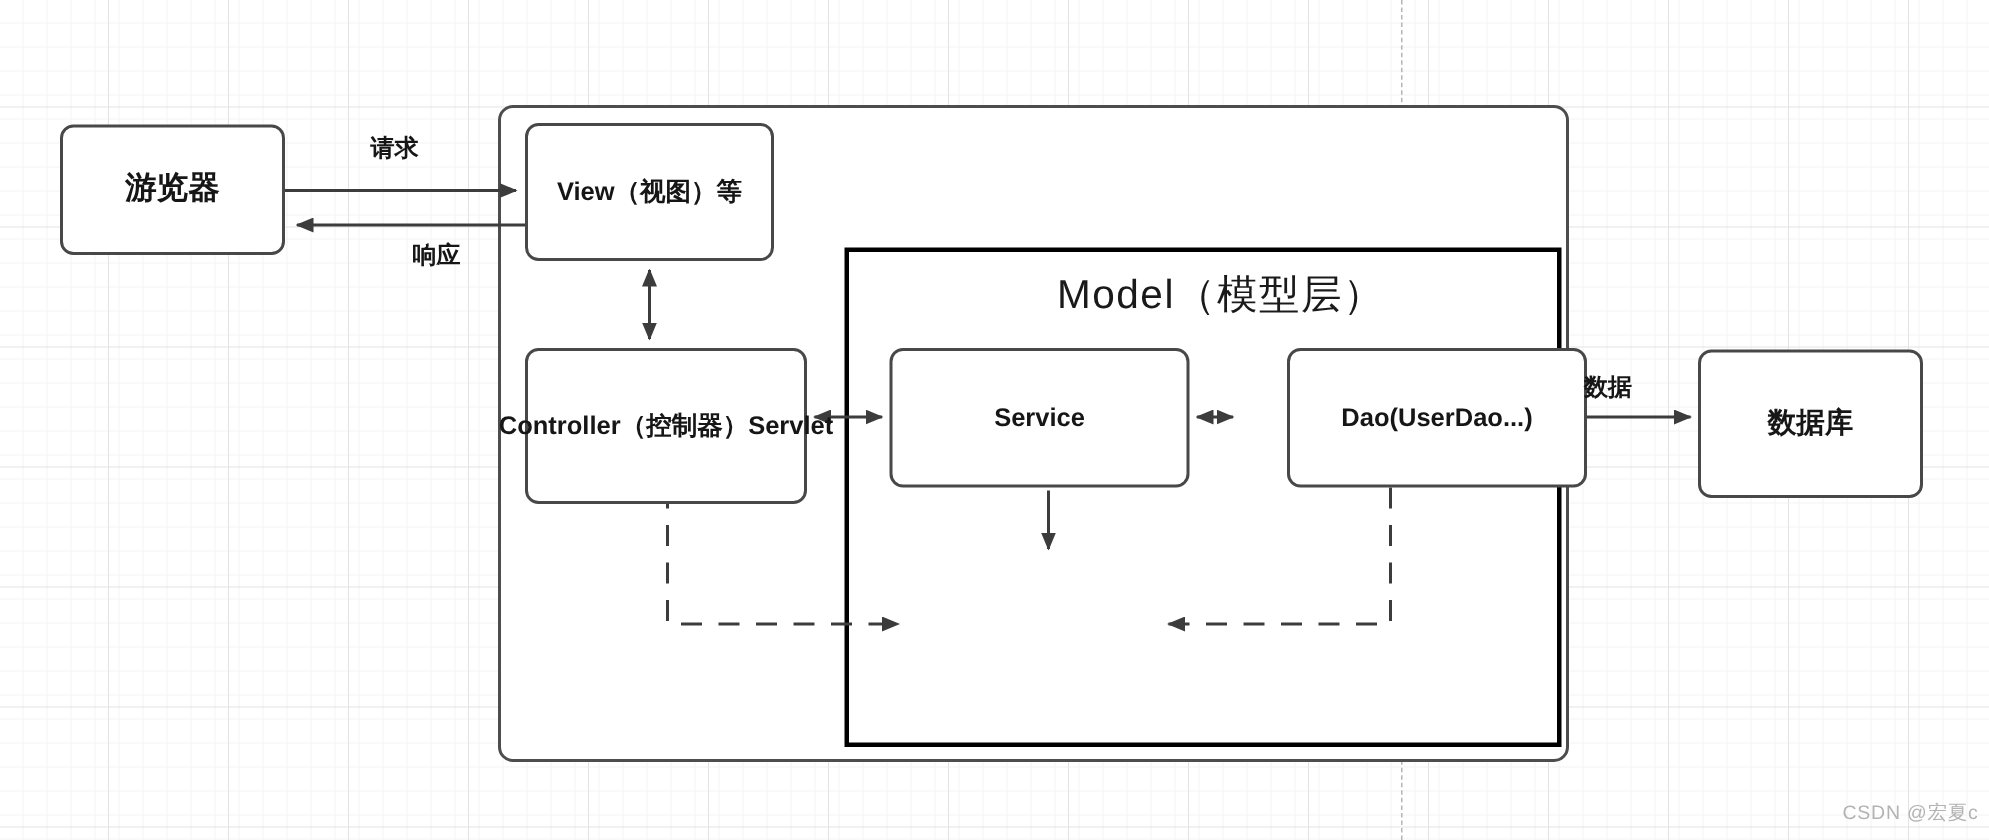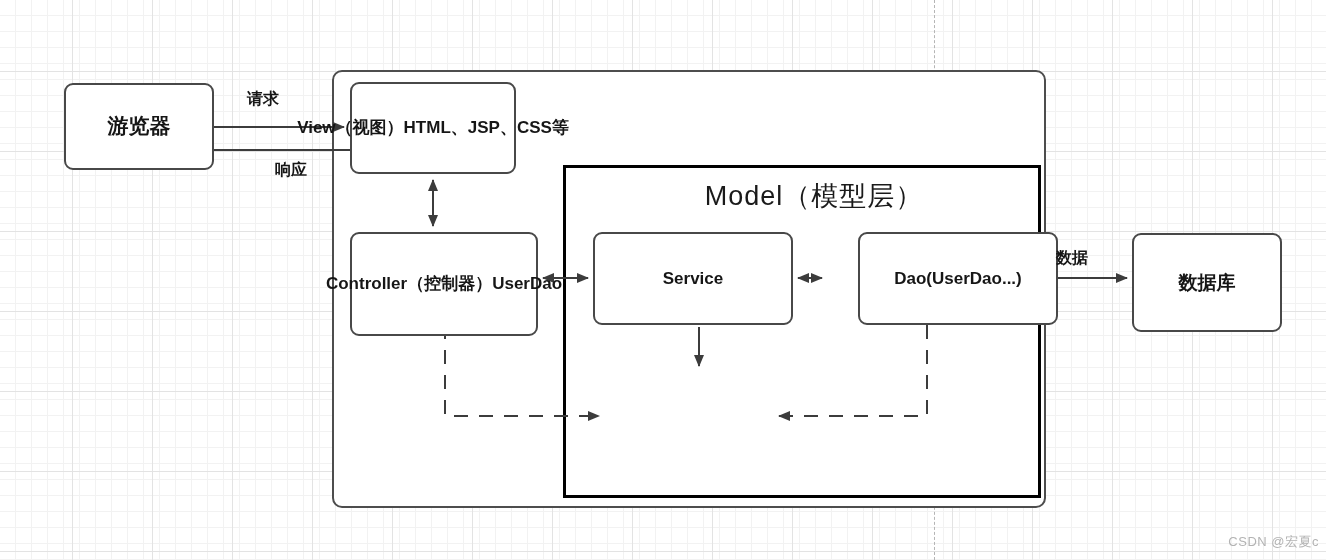--- a/index.html
+++ b/index.html
@@ -79,21 +79,21 @@
     justify-content: center;
     text-align: center;
     font-weight: 700;
     color: #161616;
     z-index: 5;
     line-height: 1.65;
   }
 
   .node .ln { display: block; white-space: nowrap; }
 
-  .node-browser  { left: 40px;   top: 83px;  width: 150px; height: 87px; font-size: 21px; margin-left: 24px; }
+  .node-browser  { left: 40px;   top: 83px;  width: 150px; height: 87px; font-size: 21px; }
   .node-view     { left: 350px;  top: 82px;  width: 166px; height: 92px; font-size: 17px; line-height: 1.7; }
   .node-controller{ left: 350px; top: 232px; width: 188px; height: 104px; font-size: 17px; line-height: 1.75; }
   .node-service  { left: 593px;  top: 232px; width: 200px; height: 93px; font-size: 17px; line-height: 1.75; }
   .node-dao      { left: 827px;  top: 232px; width: 200px; height: 93px; font-size: 17px; line-height: 1.75; margin-left: 31px; }
   .node-entity   { left: 606px;  top: 372px; width: 166px; height: 91px; font-size: 17px; line-height: 1.75; }
   .node-database { left: 1132px; top: 233px; width: 150px; height: 99px; font-size: 19px; }
 
   .edge-label {
     position: absolute;
     font-size: 16px;
@@ -153,27 +153,26 @@
 
     <polyline points="927,325 927,416 779,416" fill="none" stroke="#3c3c3c" stroke-width="2" stroke-dasharray="14 11" marker-end="url(#arrow)"></polyline>
   </svg>
 
   <div class="node node-browser">
     <span class="ln">游览器</span>
   </div>
 
   <div class="node node-view">
     <span class="ln">View（视图）</span>
-    <span class="ln">HTML、JSP、CSS</span>
     <span class="ln">等</span>
   </div>
 
   <div class="node node-controller">
     <span class="ln">Controller（控制器）</span>
-    <span class="ln">UserDao</span>
+    <span class="ln">Servlet</span>
   </div>
 
   <div class="node node-service">
     <span class="ln">Service</span>
   </div>
 
   <div class="node node-dao">
     <span class="ln">Dao</span>
     <span class="ln">(UserDao...)</span>
   </div>

